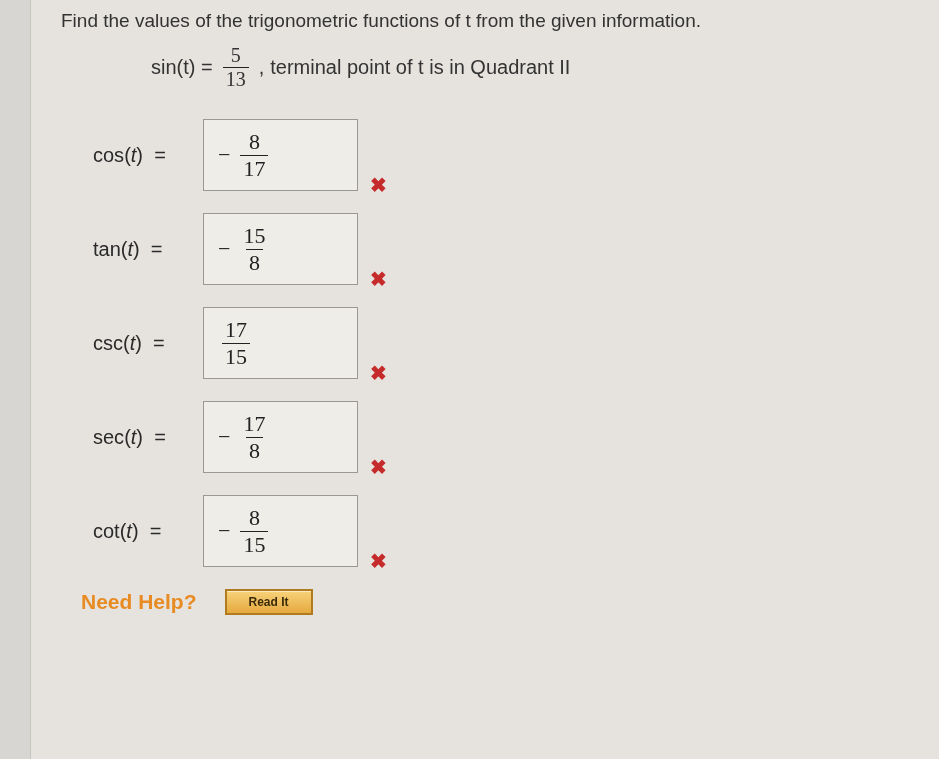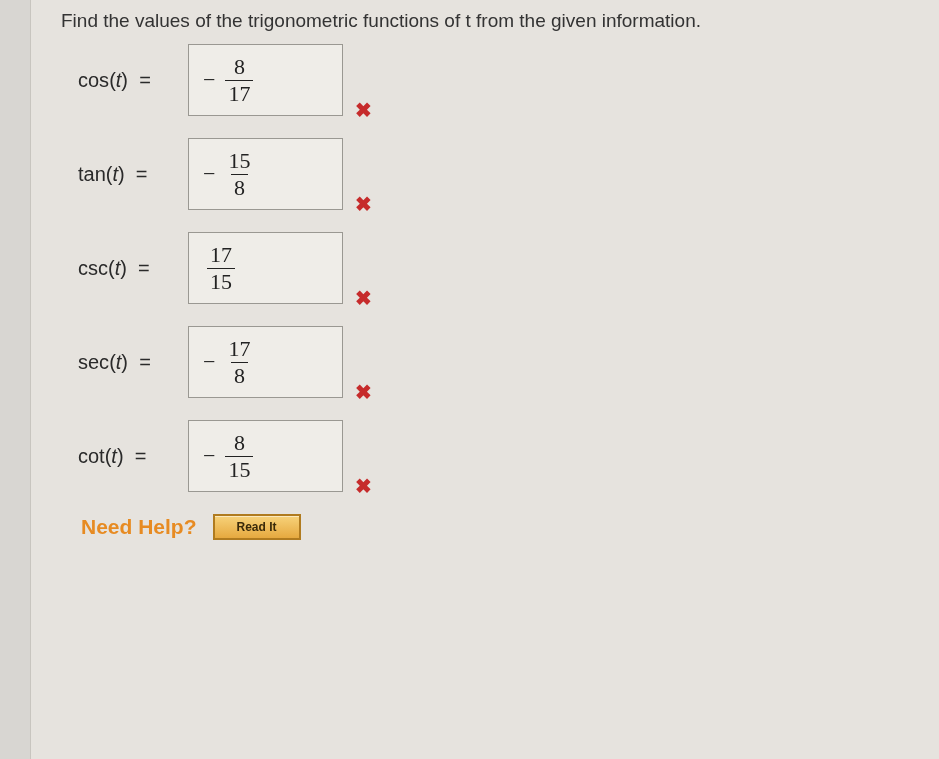--- a/index.html
+++ b/index.html
@@ -36,21 +36,21 @@
   .frac {
     display: inline-flex;
     flex-direction: column;
     align-items: center;
     vertical-align: middle;
     margin: 0 4px;
     font-family: "Times New Roman", serif;
   }
   .frac .num { padding: 0 3px; }
   .frac .den { border-top: 1.5px solid #222; padding: 0 3px; }
-  .rows { margin-left: 17px; }
+  .rows { margin-left: 32px; }
   .row {
     display: flex;
     align-items: center;
     margin-bottom: 22px;
     height: 72px;
   }
   .fn-label {
     font-size: 20px;
     color: #2a2a2a;
     width: 110px;
@@ -77,21 +77,21 @@
     align-self: flex-end;
     margin-left: 12px;
     margin-bottom: -6px;
     color: #c62b2b;
     font-weight: bold;
     font-size: 20px;
   }
   .help-row {
     display: flex;
     align-items: center;
-    gap: 16px;
+    gap: 28px;
     margin-top: 16px;
     margin-left: 20px;
   }
   .need-help {
     color: #e78b22;
     font-weight: bold;
     font-size: 21px;
   }
   .help-btn {
     background: linear-gradient(#f7d27a, #e6a93f);
@@ -103,20 +103,29 @@
     cursor: pointer;
     box-shadow: inset 0 1px 0 rgba(255,255,255,.5);
   }
 </style>
 </head>
 <body>
 
 <div class="page">
   <div class="prompt">Find the values of the trigonometric functions of t from the given information.</div>
 
+  <div class="given">
+    <span>sin(t) =</span>
+    <span class="frac">
+      <span class="num">5</span>
+      <span class="den">13</span>
+    </span>
+    <span>,</span>
+    <span>terminal point of t is in Quadrant II</span>
+  </div>
 
   <div class="rows">
 
     <div class="row">
       <span class="fn-label">
         <span class="fn">cos</span>(<span class="var">t</span>)&nbsp;&nbsp;=
       </span>
       <div class="answer-box">
         <span class="neg">−</span>
         <span class="frac">

